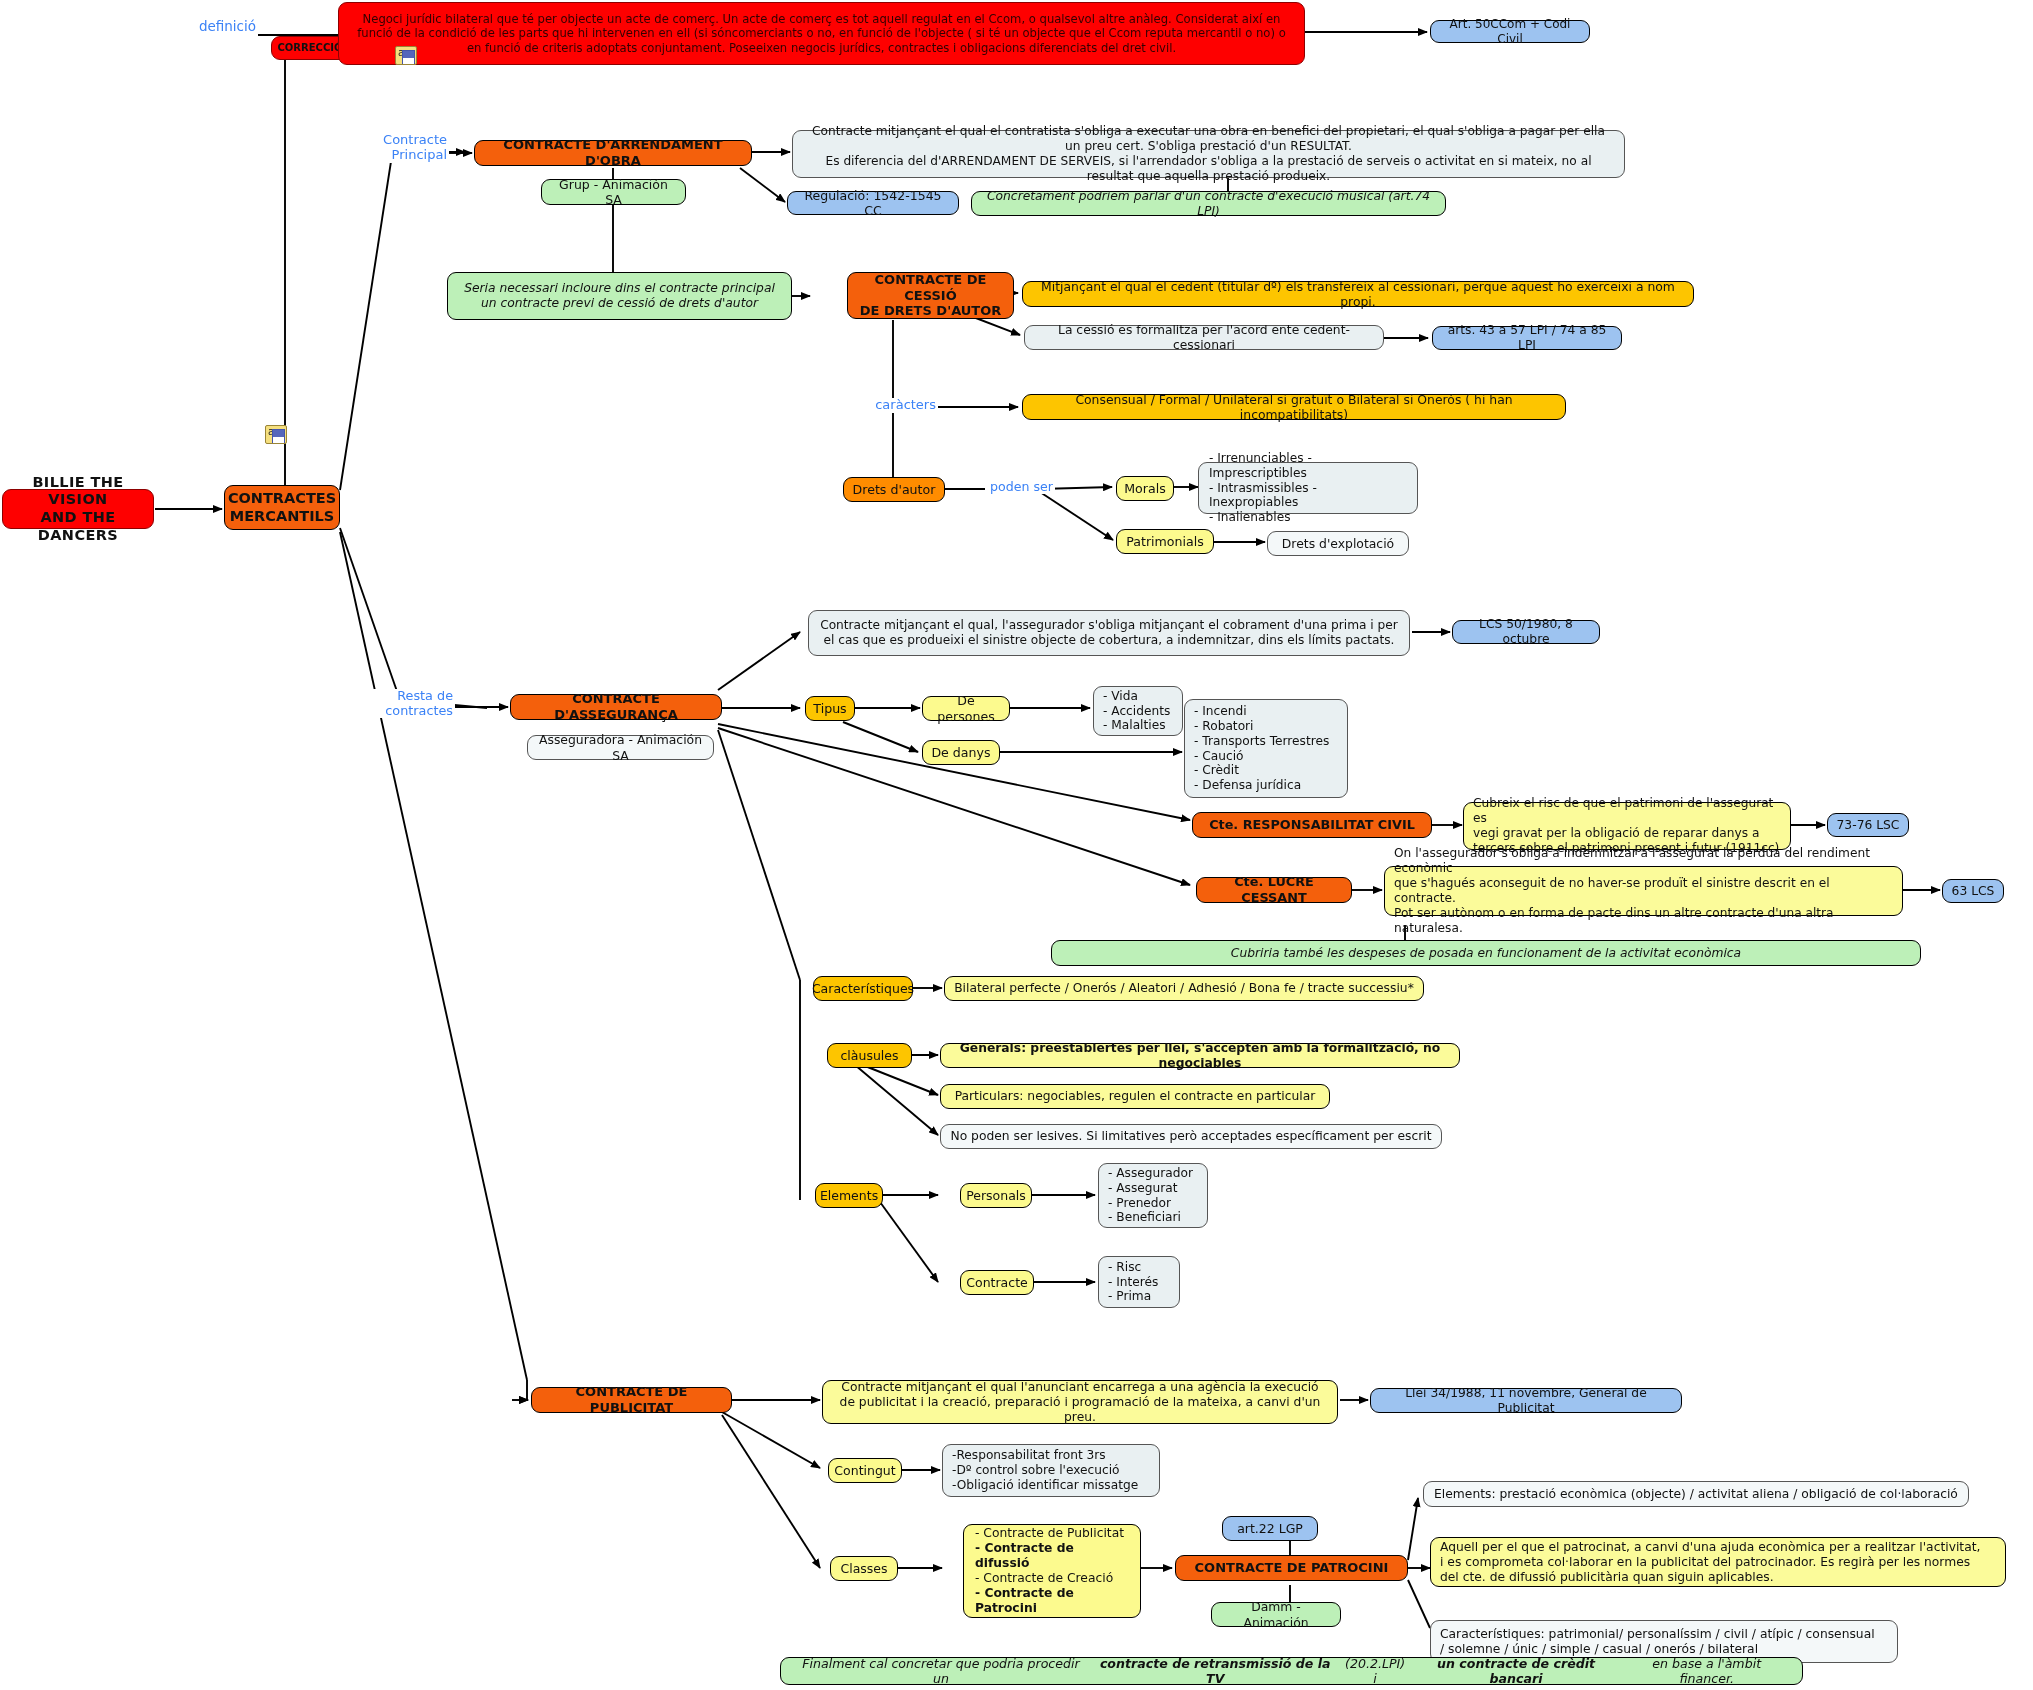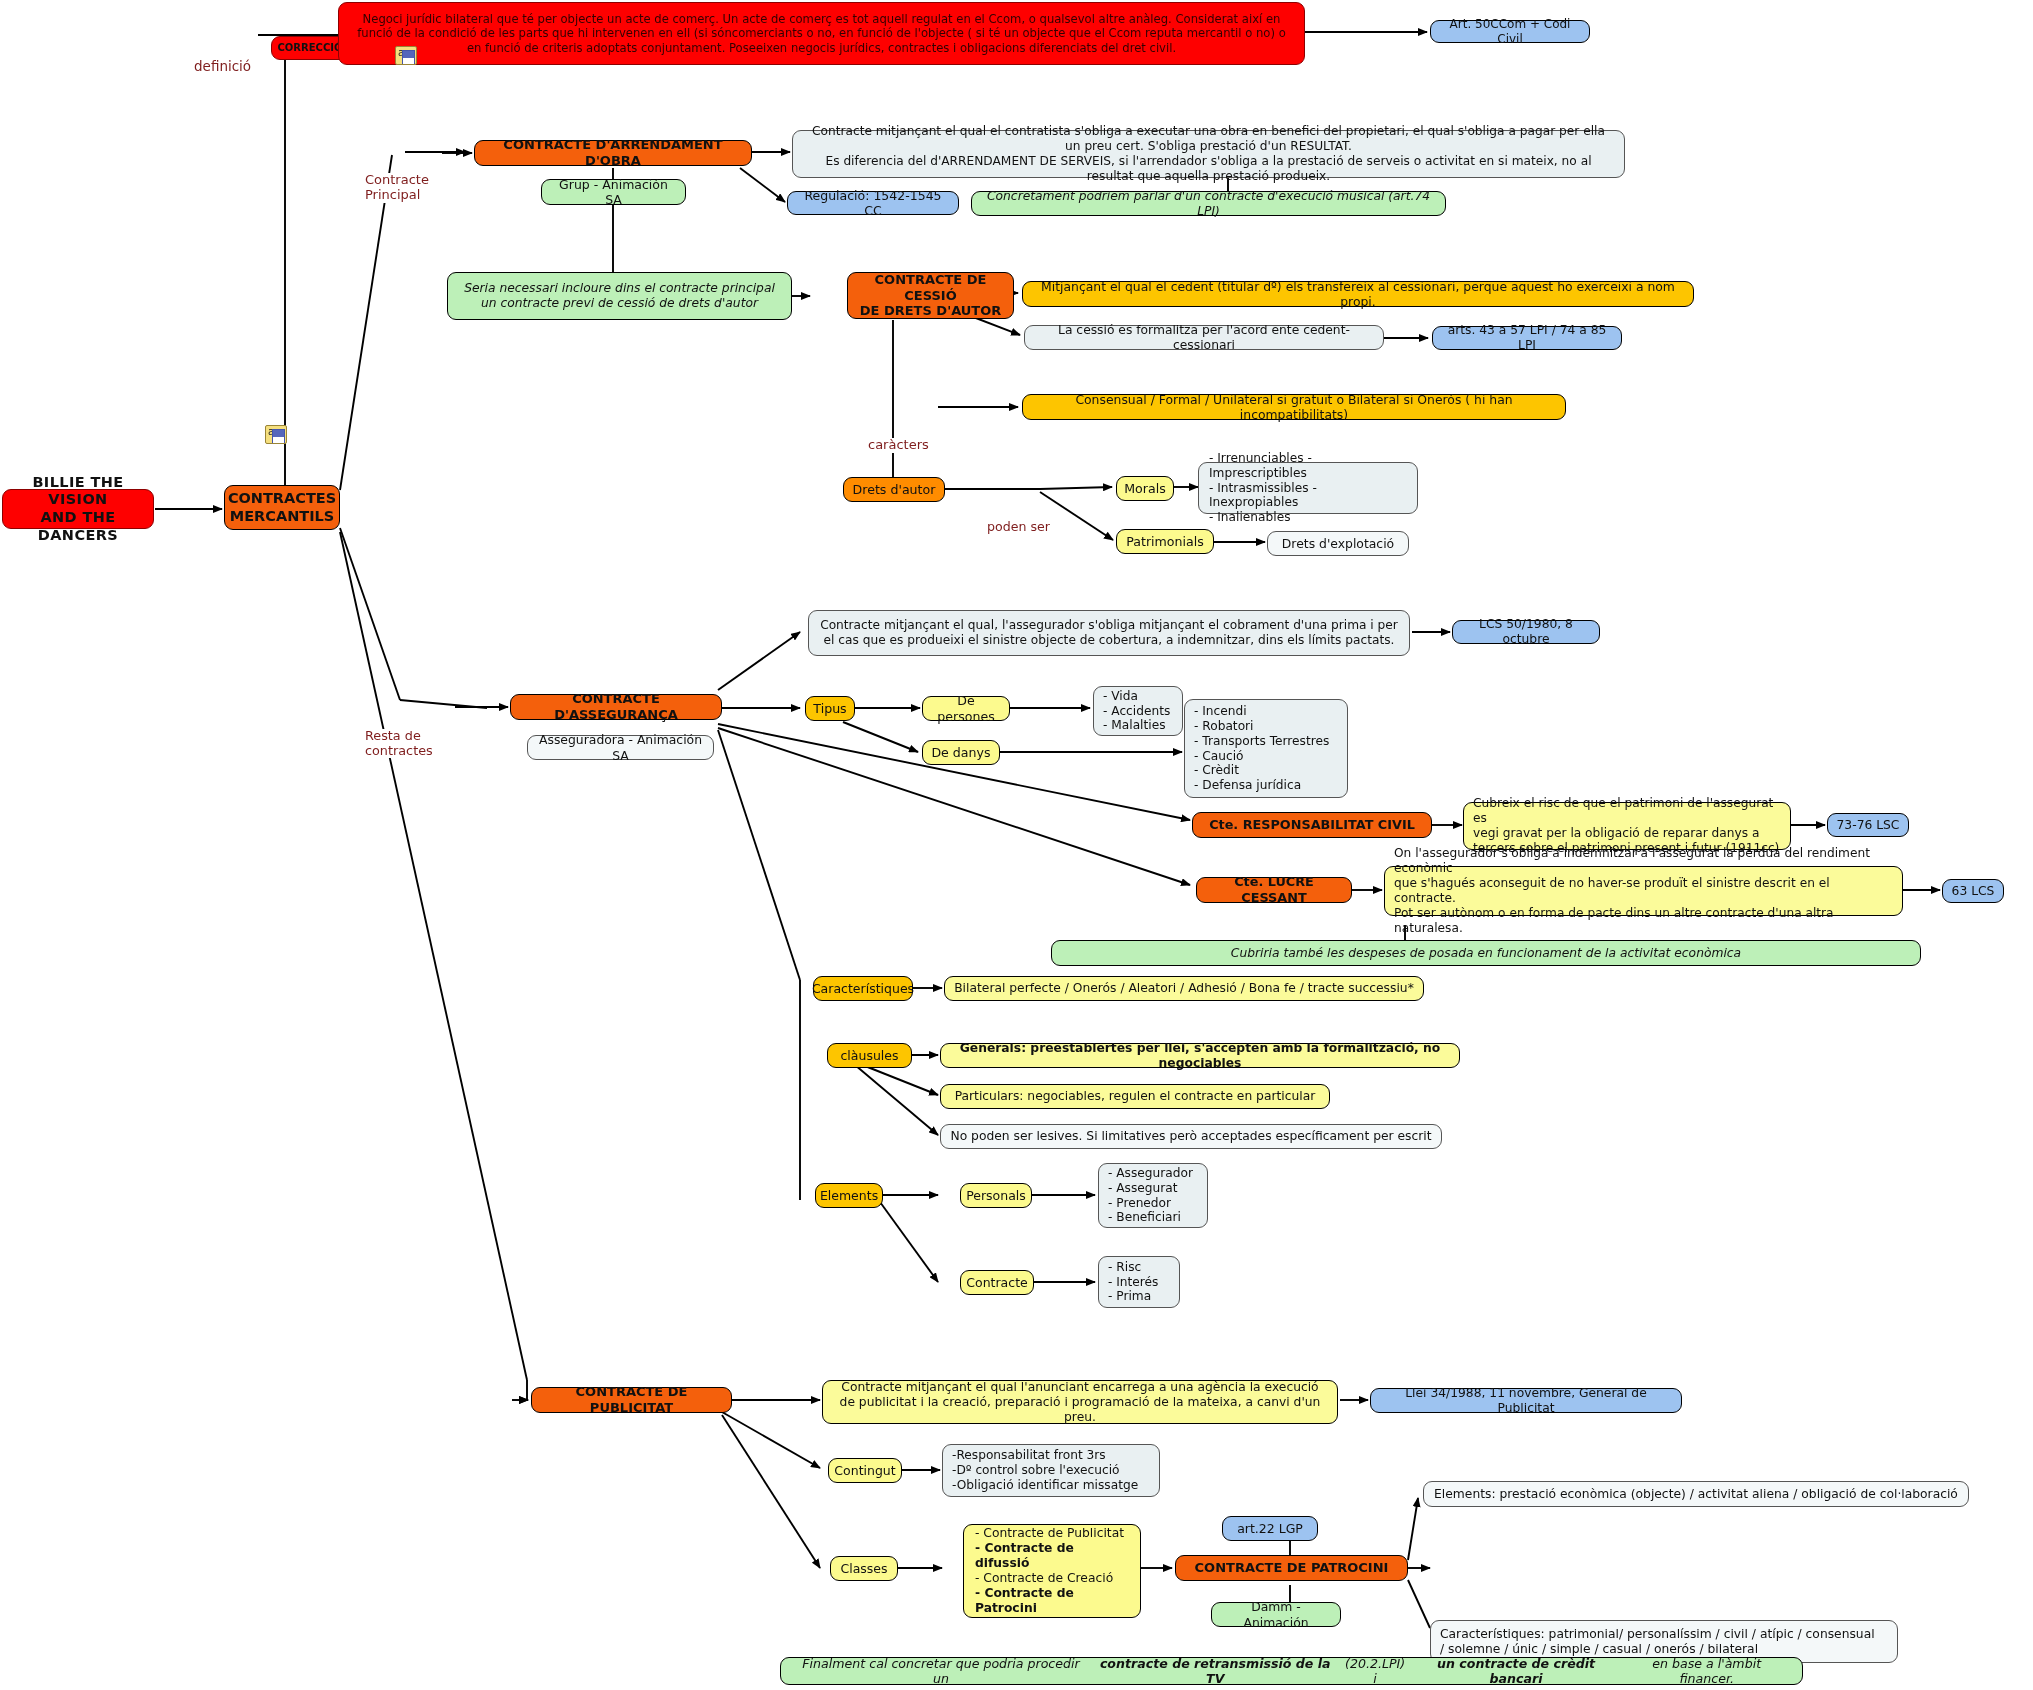--- a/index.html
+++ b/index.html
@@ -44,27 +44,26 @@
   .c-yellow2  { background: #fbfb9a; border-color:#000; }
   .c-blue     { background: #9dc3f0; border-color:#000; }
   .c-green    { background: #bdf0b8; border-color:#000; }
   .c-grey     { background: #e9f0f2; border-color:#555; }
   .c-white    { background: #f4f8f9; border-color:#555; }
   .italic { font-style: italic; }
   .bold { font-weight: bold; }
   
   .edge-label {
     position: absolute;
-    color: #7f1d1d;
+    color: #3b82f6;
     background: #fff;
-    text-align: left;
+    text-align: right;
     line-height: 1.15;
     padding: 0 2px;
     white-space: pre-line;
-    margin-top: 40px;
   }
   .note-icon {
     position: absolute;
     width: 22px; height: 19px;
     background: #f5df7e;
     border: 1px solid #9a8436;
     border-radius: 2px;
     font-size: 9px;
     color: #1a1a5a;
     overflow: hidden;
@@ -377,20 +376,23 @@
   </div>
 
   <div class="node c-blue" style="left:1222px;top:1516px;width:96px;height:25px;font-size:12.5px;">art.22 LGP</div>
 
   <div class="node c-orange" style="left:1175px;top:1555px;width:233px;height:26px;font-size:13px;">CONTRACTE DE PATROCINI</div>
 
   <div class="node c-green" style="left:1211px;top:1602px;width:130px;height:25px;font-size:12.4px;">Damm - Animación</div>
 
   <div class="node c-white" style="left:1423px;top:1481px;width:546px;height:26px;font-size:12.3px;">Elements: prestació econòmica (objecte) / activitat aliena / obligació de col·laboració</div>
 
+  <div class="node c-yellow2 left" style="left:1430px;top:1537px;width:576px;height:50px;font-size:12.3px;padding:3px 9px;">Aquell per el que el patrocinat, a canvi d'una ajuda econòmica per a realitzar l'activitat,
+i es comprometa col·laborar en la publicitat del patrocinador. Es regirà per les normes
+del cte. de difussió publicitària quan siguin aplicables.</div>
 
   <div class="node c-white left" style="left:1430px;top:1620px;width:468px;height:43px;font-size:12.3px;padding:3px 9px;">Característiques: patrimonial/ personalíssim / civil / atípic / consensual
 / solemne / únic / simple / casual / onerós / bilateral</div>
 
   <div class="node c-green italic" style="left:780px;top:1657px;width:1023px;height:28px;font-size:12.6px;padding:3px 12px;">
     <span>Finalment cal concretar que podria procedir un  </span>
     <span class="bold">contracte de retransmissió de la TV</span>
     <span>  (20.2.LPI) i  </span>
     <span class="bold">un contracte de crèdit  bancari</span>
     <span>  en base a l'àmbit financer.</span>

